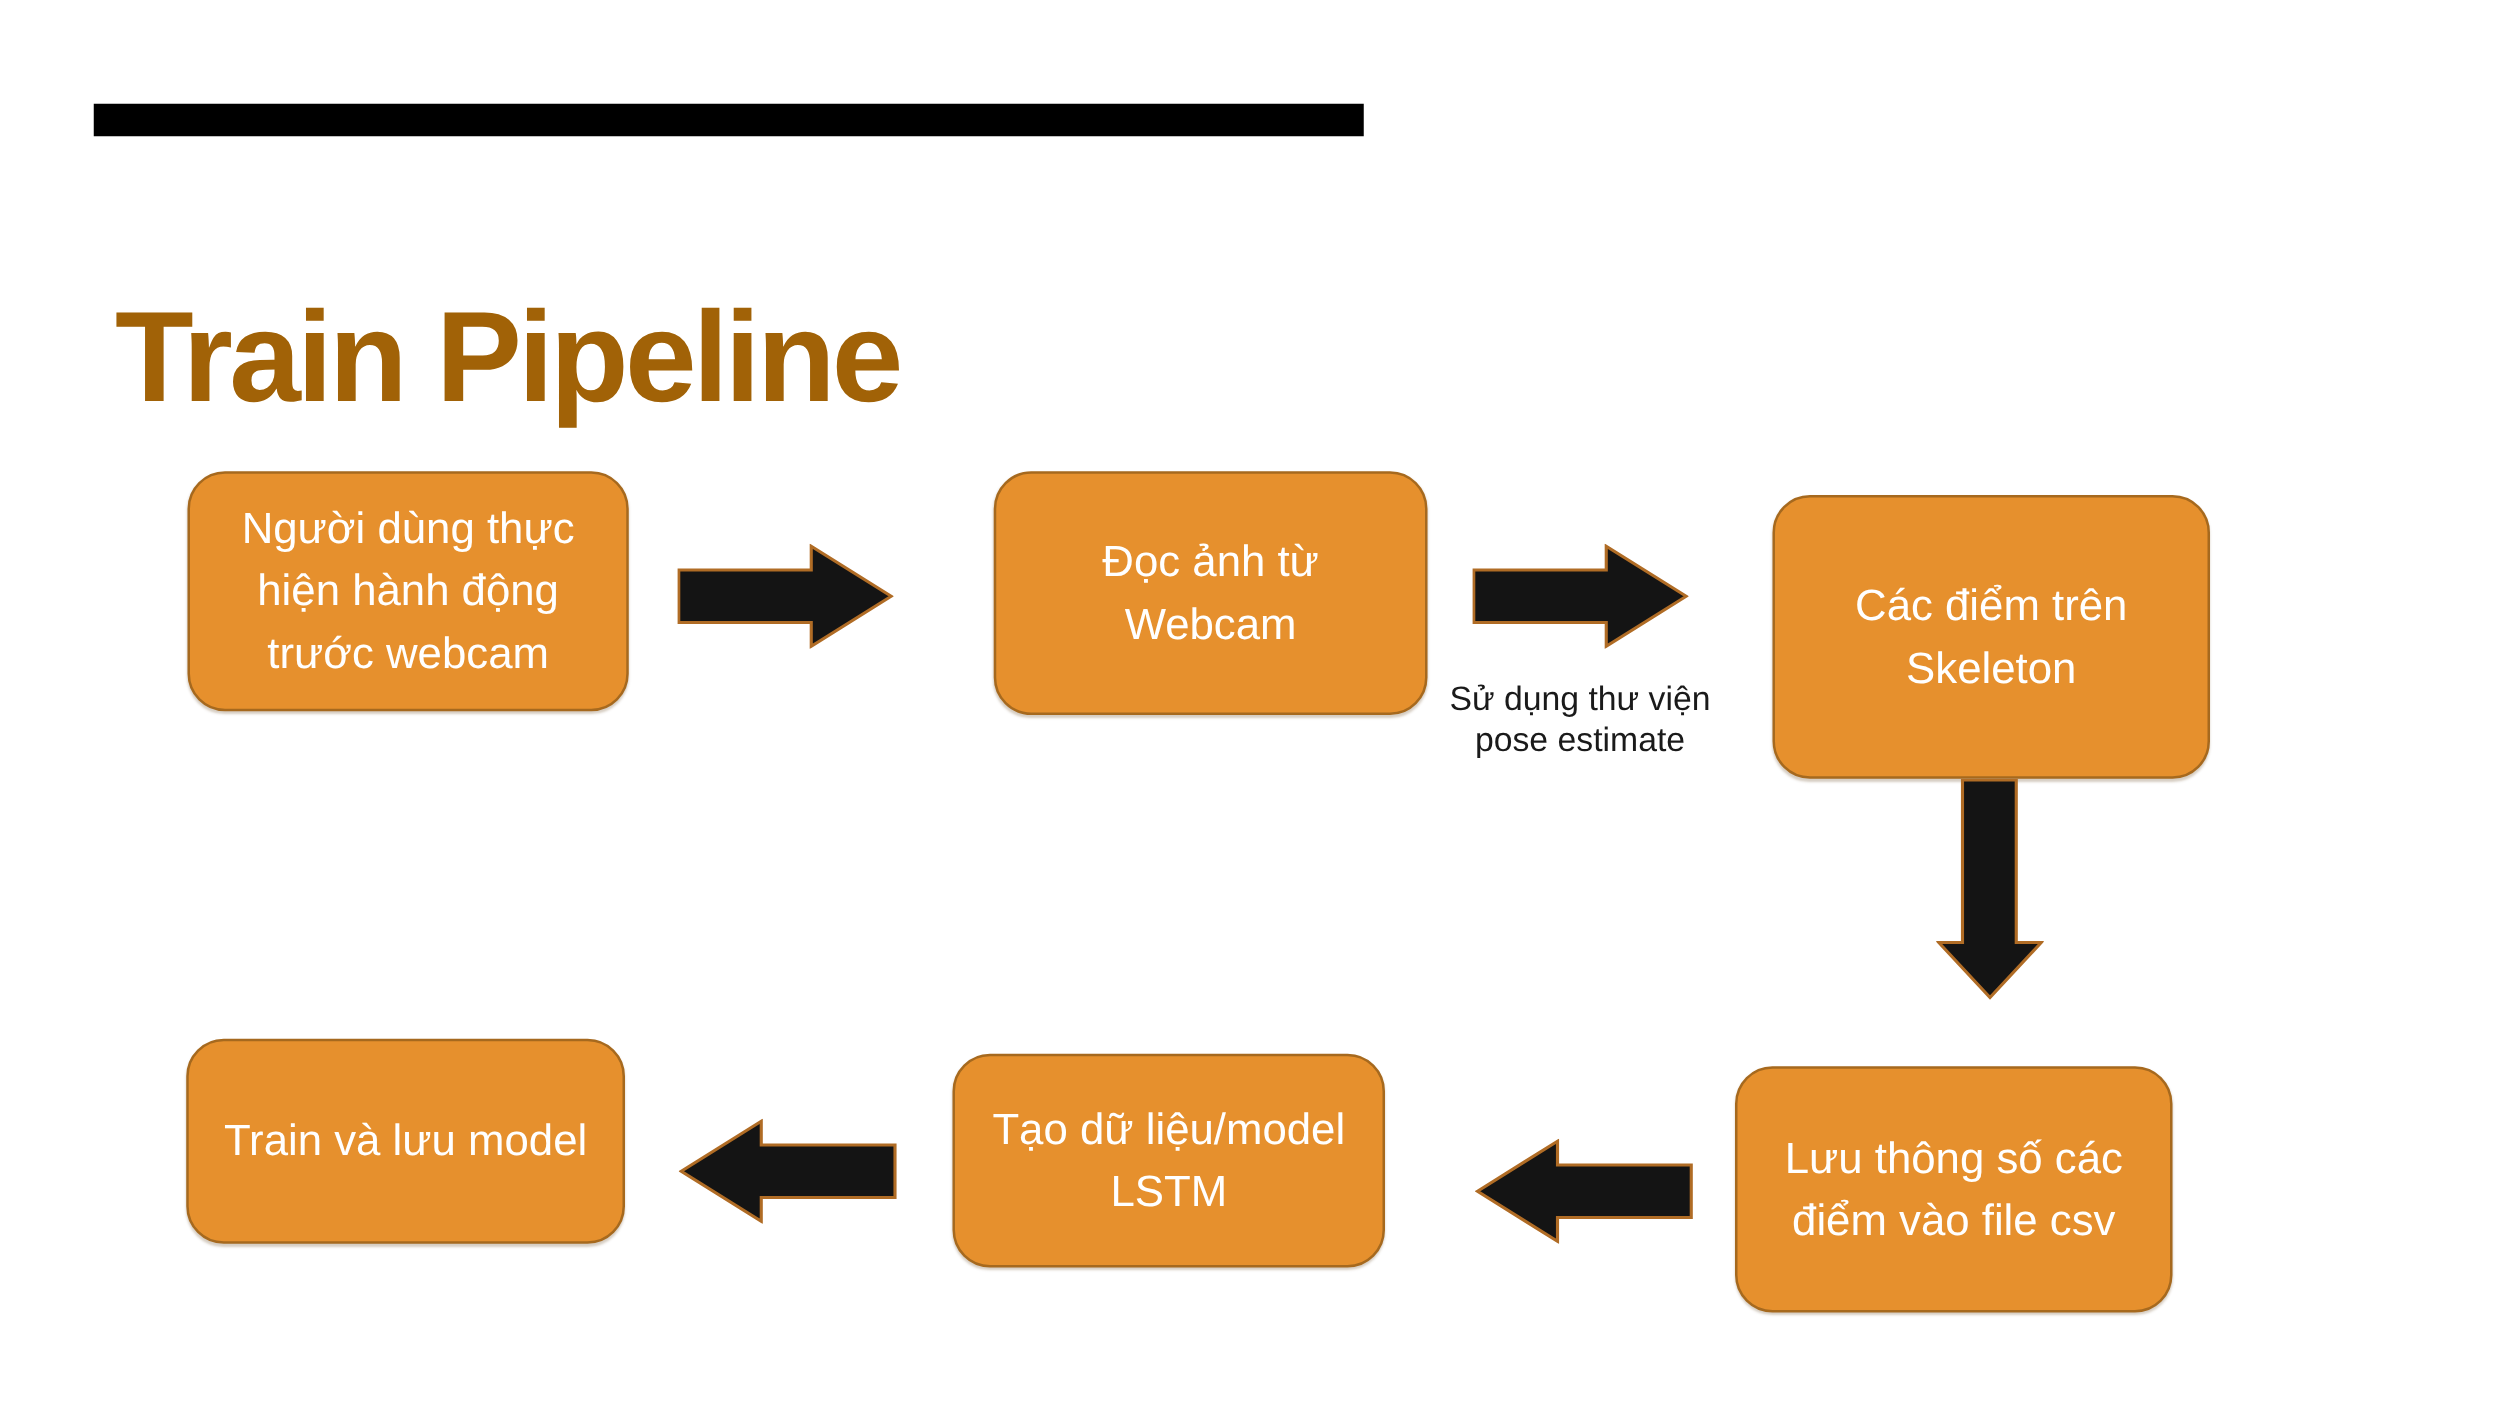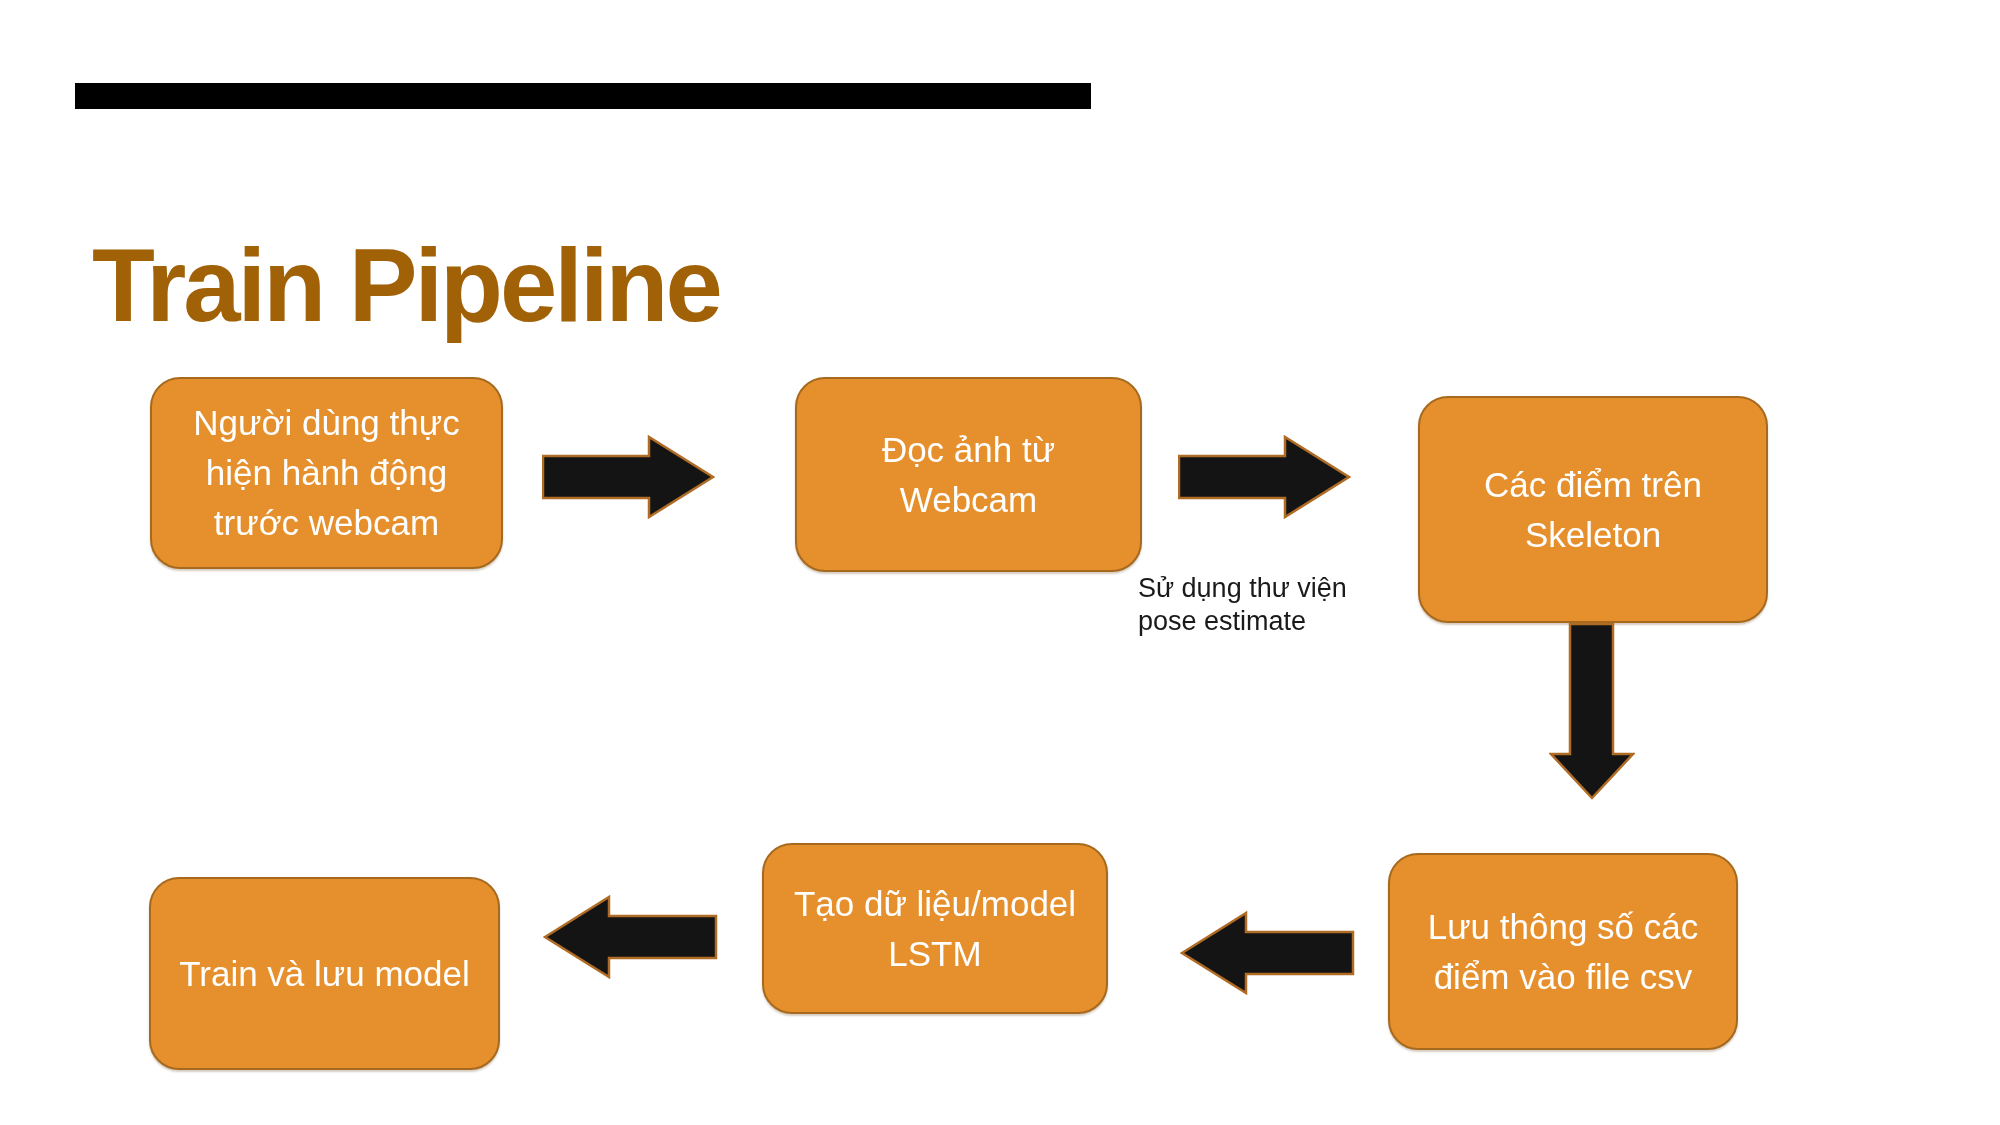--- a/index.html
+++ b/index.html
@@ -43,38 +43,39 @@
     color:var(--box-text);
     font-size:35px;line-height:1.42;
     white-space:pre-line;
     padding:0 14px;
   }
   #node-user-action {left:150px; top:377px; width:353px; height:192px;}
   #node-read-webcam {left:762px; top:377px; width:347px; height:195px;margin-left:33px;}
   #node-skeleton    {left:1418px;top:396px; width:350px; height:227px;}
   #node-save-csv    {left:1388px;top:853px; width:350px; height:197px;}
   #node-create-lstm {left:762px; top:843px; width:346px; height:171px;}
-  #node-train-save  {left:149px; top:877px; width:351px; height:193px;}
+  #node-train-save  {left:149px; top:831px; width:351px; height:164px;}
 
   .arrow{position:absolute;}
   .arrow svg{display:block;}
   .arrow polygon{
     fill:var(--arrow-fill);
     stroke:var(--arrow-border);
     stroke-width:2.5;
     stroke-linejoin:miter;
   }
   #arrow-1{left:542px;  top:435px;}
   #arrow-2{left:1178px; top:435px;}
   #arrow-3{left:1549px; top:623px;}
   #arrow-4{left:1180px; top:911px;}
   #arrow-5{left:543px;  top:895px;}
 
   .arrow-caption{
-    position:absolute;left:1138px;top:572px;width:252px;
+    position:absolute;left:1138px;top:543px;width:252px;
+    text-align:center;
     font-size:27px;line-height:1.22;
     color:var(--caption-text);
     white-space:pre-line;
   }
 </style>
 </head>
 <body>
 
 <div class="slide">
 

